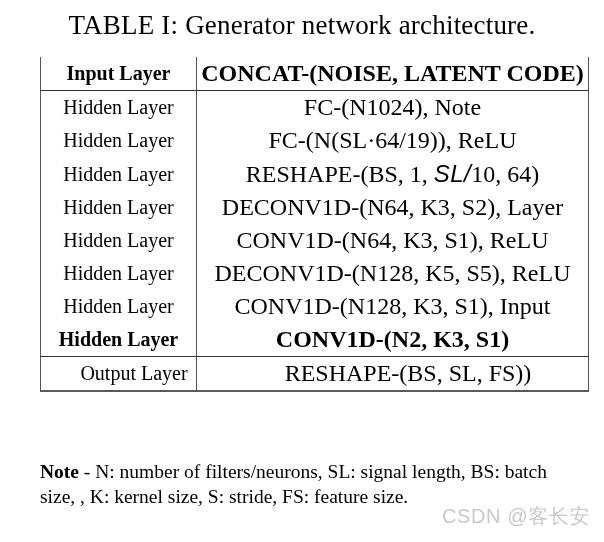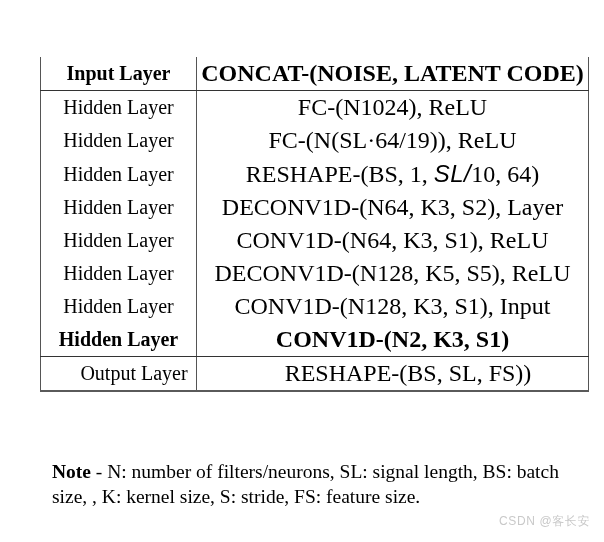--- a/index.html
+++ b/index.html
@@ -94,61 +94,62 @@
 
   .mathit {
     font-style: italic;
     font-family: Liberation Sans, sans-serif;
     letter-spacing: 0.5px;
   }
 
   
   .note {
     position: absolute;
-    left: 52px;
+    left: 40px;
     top: 459px;
     width: 544px;
     font-size: 19.5px;
     line-height: 25px;
     text-align: left;
   }
   .note b { font-weight: bold; }
 
   
   .watermark {
     position: absolute;
     right: 14px;
     bottom: 12px;
-    font-size: 12px;
+    font-size: 20px;
     color: #c9c9c9;
     font-family: "Liberation Sans", "DejaVu Sans", sans-serif;
     letter-spacing: 0.6px;
     white-space: nowrap;
   }
 </style>
 </head>
 <body>
 
 <div class="page">
 
+  <div class="caption">TABLE I: Generator network architecture.</div>
 
   <div class="table-wrap">
     <table class="arch">
       <colgroup>
         <col class="c-layer">
         <col class="c-info">
       </colgroup>
       <tbody id="table-body">
           <tr class="sep-below">
             <td class="cell layer-name">Input Layer</td>
             <td class="cell"><span>CONCAT-(NOISE, LATENT CODE)</span></td>
           </tr>
           <tr>
             <td class="cell layer-name">Hidden Layer</td>
-            <td class="cell"><span>FC-(N1024), ReLU</span></td>
+            <td class="cell"><span>FC-(N1024), Note</span></td>
           </tr>
           <tr>
             <td class="cell layer-name">Hidden Layer</td>
             <td class="cell"><span>FC-(N(SL·64/19)), ReLU</span></td>
           </tr>
           <tr>
             <td class="cell layer-name">Hidden Layer</td>
             <td class="cell"><span>RESHAPE-(BS, 1, </span><span class="mathit">SL/</span><span>10, 64)</span></td>
           </tr>
           <tr>

